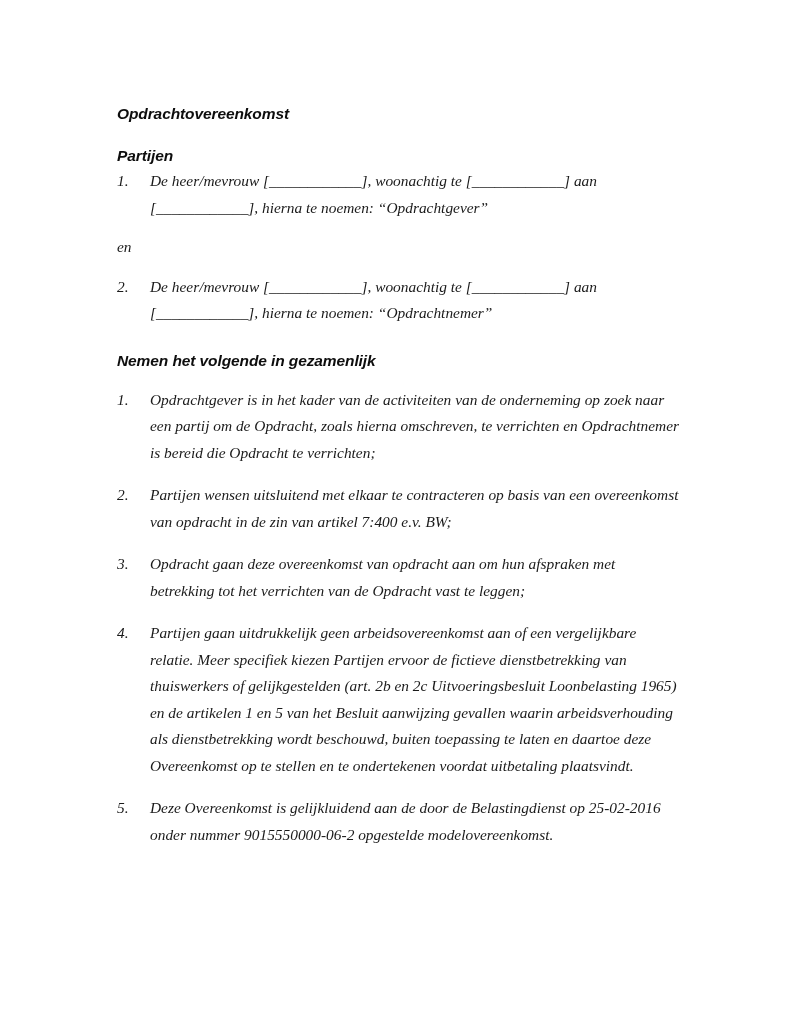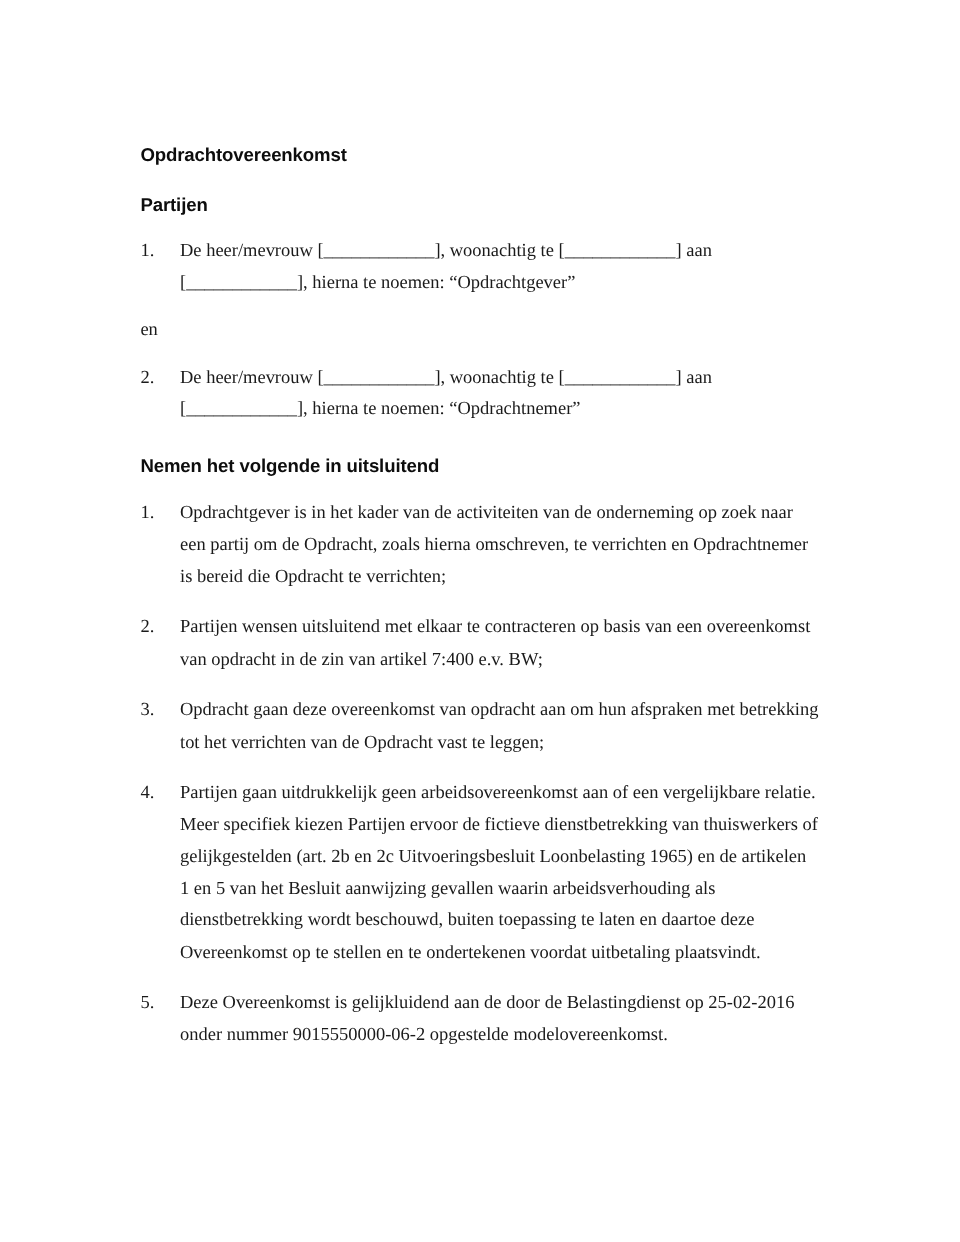--- a/index.html
+++ b/index.html
@@ -12,42 +12,43 @@
     width: 800px;
     height: 1035px;
     background: #ffffff;
     margin: 0 auto;
     overflow: hidden;
     box-sizing: border-box;
   }
   .content {
     position: absolute;
     left: 117px;
-    top: 120px;
+    top: 104px;
     width: 566px;
+    font-style: italic;
   }
 
   
   .doc-title {
     font-family: "Liberation Sans", sans-serif;
     font-weight: bold;
     font-size: 15.5px;
     line-height: 20px;
     color: #0d0d0d;
     letter-spacing: -0.1px;
     margin: 0 0 22px 0;
   }
   .section-heading {
     font-family: "Liberation Sans", sans-serif;
     font-weight: bold;
     font-size: 15.5px;
     line-height: 20px;
     color: #0d0d0d;
     letter-spacing: -0.1px;
-    margin: 0 0 14px 0;
+    margin: 0 0 2px 0;
   }
   .section-heading.overweging {
     margin: 24px 0 16px 0;
   }
 
   
   .body-text {
     font-family: "Liberation Serif", serif;
     font-size: 15.4px;
     line-height: 26.5px;
@@ -115,21 +116,21 @@
     <div class="body-text connector">en</div>
 
     <ol class="num-list parties-list body-text">
       <li class="num-item">
         <span class="num-marker">2.</span>
         <span class="num-text">De heer/mevrouw [____________], woonachtig te [____________] aan [____________], hierna te noemen: “Opdrachtnemer”</span>
       </li>
     </ol>
 
 
-    <div class="section-heading overweging">Nemen het volgende in uitsluitend</div>
+    <div class="section-heading overweging">Nemen het volgende in gezamenlijk</div>
 
     <ol class="num-list considerations body-text">
       <li class="num-item">
         <span class="num-marker">1.</span>
         <span class="num-text">Opdrachtgever is in het kader van de activiteiten van de onderneming op zoek naar een partij om de Opdracht, zoals hierna omschreven, te verrichten en Opdrachtnemer is bereid die Opdracht te verrichten;</span>
       </li>
       <li class="num-item">
         <span class="num-marker">2.</span>
         <span class="num-text">Partijen wensen uitsluitend met elkaar te contracteren op basis van een overeenkomst van opdracht in de zin van artikel 7:400 e.v. BW;</span>
       </li>

